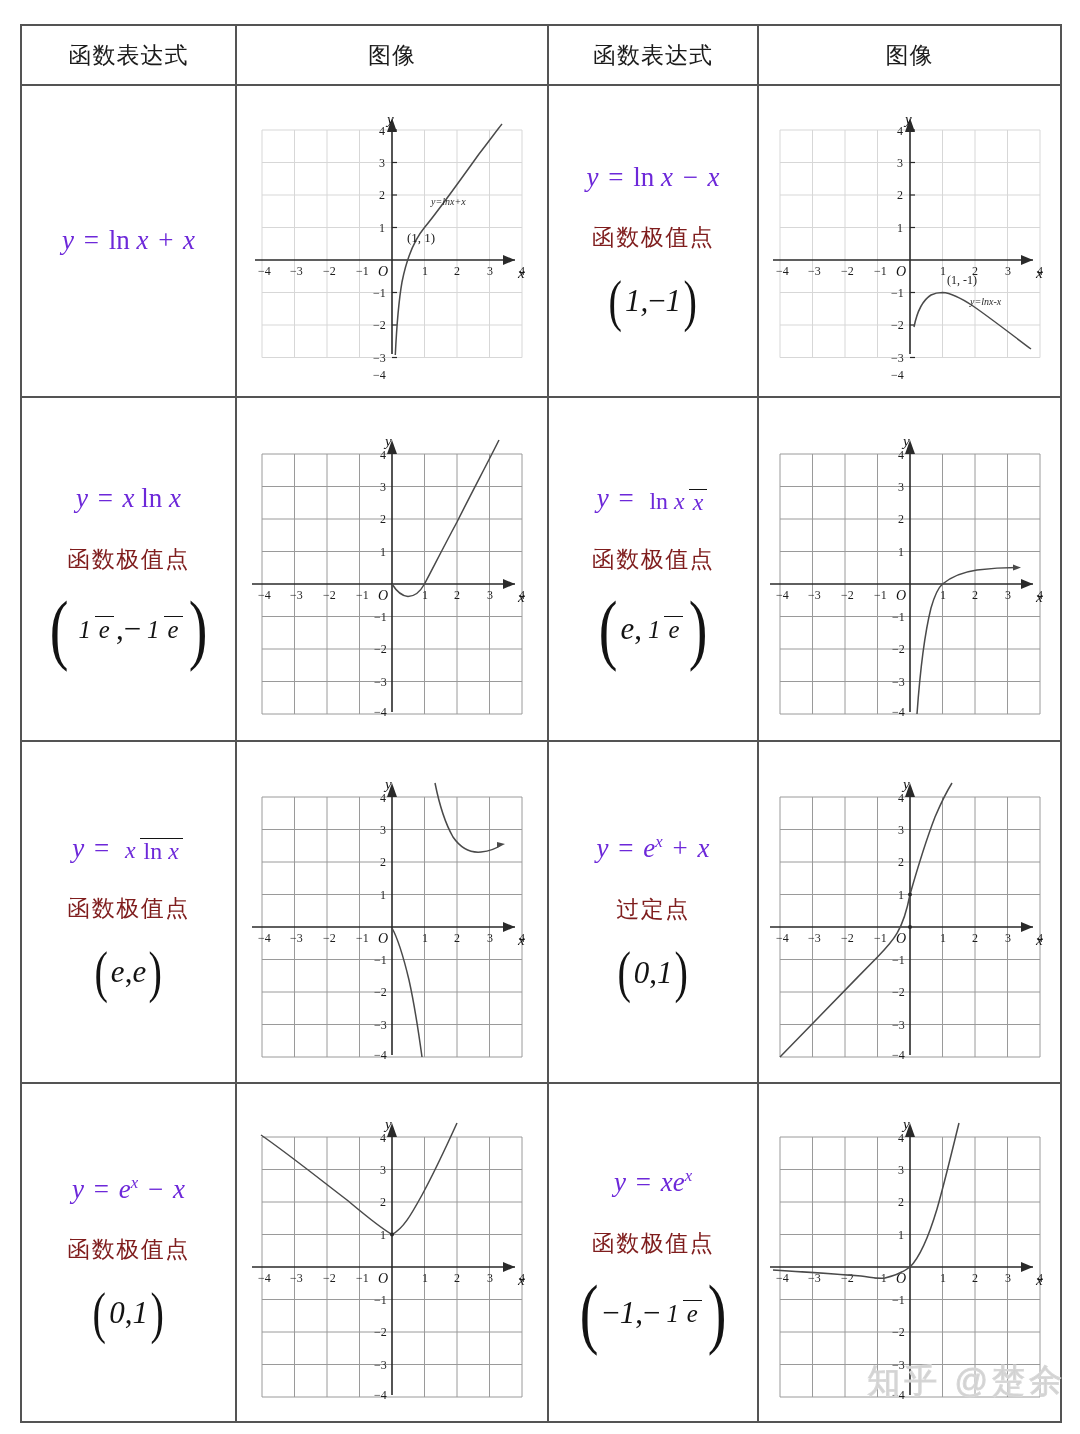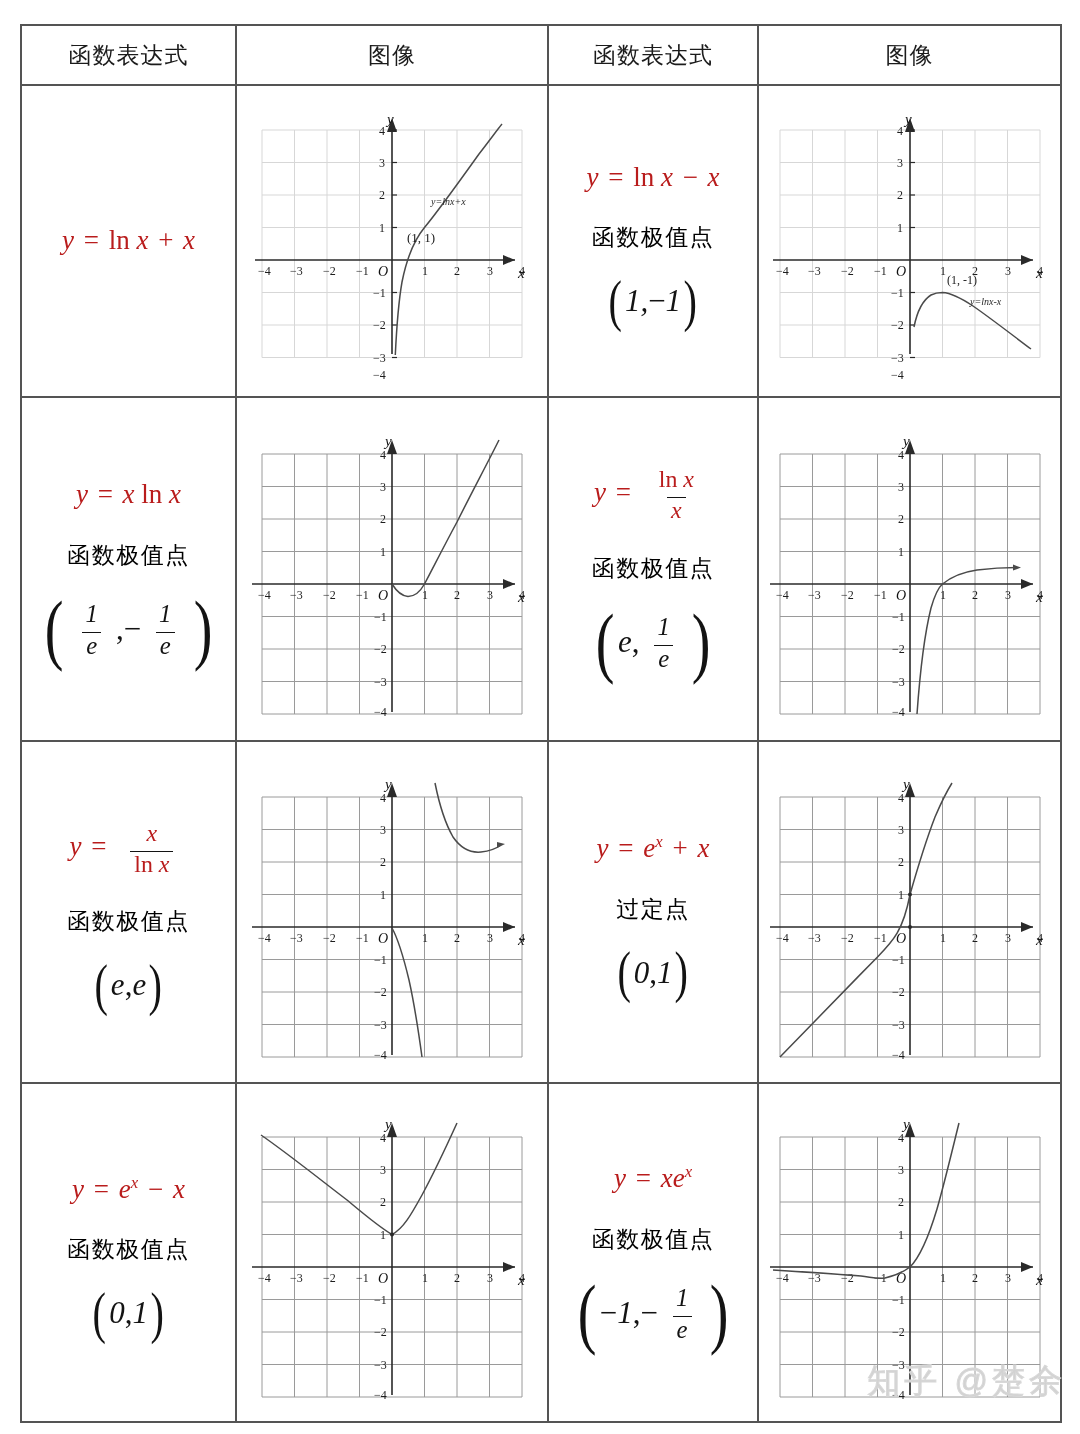--- a/index.html
+++ b/index.html
@@ -45,31 +45,31 @@
   .expr-cell{padding:6px 8px;}
   .expr-stack{
     display:flex;flex-direction:column;
     align-items:center;justify-content:center;
     gap:30px;
   }
   .eq{
     font-family:"Liberation Serif", serif;
     font-size:27px;
     font-style:italic;
-    color:#b91c1c;
+    color:#6d28d9;
     white-space:nowrap;
     line-height:1.1;
   }
   .eq .op{font-style:normal;padding:0 3px;}
   .eq .fnname{font-style:normal;}
   .note{
     font-family:"Liberation Serif", serif;
     font-style:normal;
     font-size:23px;
-    color:#000000;
+    color:#7f1d1d;
     letter-spacing:1.5px;
   }
   .pt{
     font-family:"Liberation Serif", serif;
     font-size:31px;
     font-style:italic;
     color:#131313;
     white-space:nowrap;
     display:inline-flex;align-items:center;
   }
@@ -78,26 +78,25 @@
     font-style:normal;
     line-height:0.62;
     font-family:"Liberation Serif", serif;
     transform:scaleX(0.72);
     display:inline-block;
   }
   .paren.tall{font-size:78px;}
   
   .frac{
     display:inline-flex;
-    flex-direction:column;
+    flex-direction:row;
     align-items:center;
     vertical-align:middle;
     line-height:1.02;
-    margin:0 14px;
-    gap:6px;
+    margin:0 2px;
   }
   .frac .num{padding:0 4px;font-size:0.92em;}
   .frac .den{padding:0 4px;font-size:0.92em;border-top:1.5px solid #131313;}
   .eq .frac{font-size:26px;}
   .pt .frac{font-size:27px;}
   sup.pw{font-size:0.62em;vertical-align:super;font-style:italic;}
 
   .graph-cell svg{display:block;margin:0 auto;}
   .wm{
     position:absolute;

